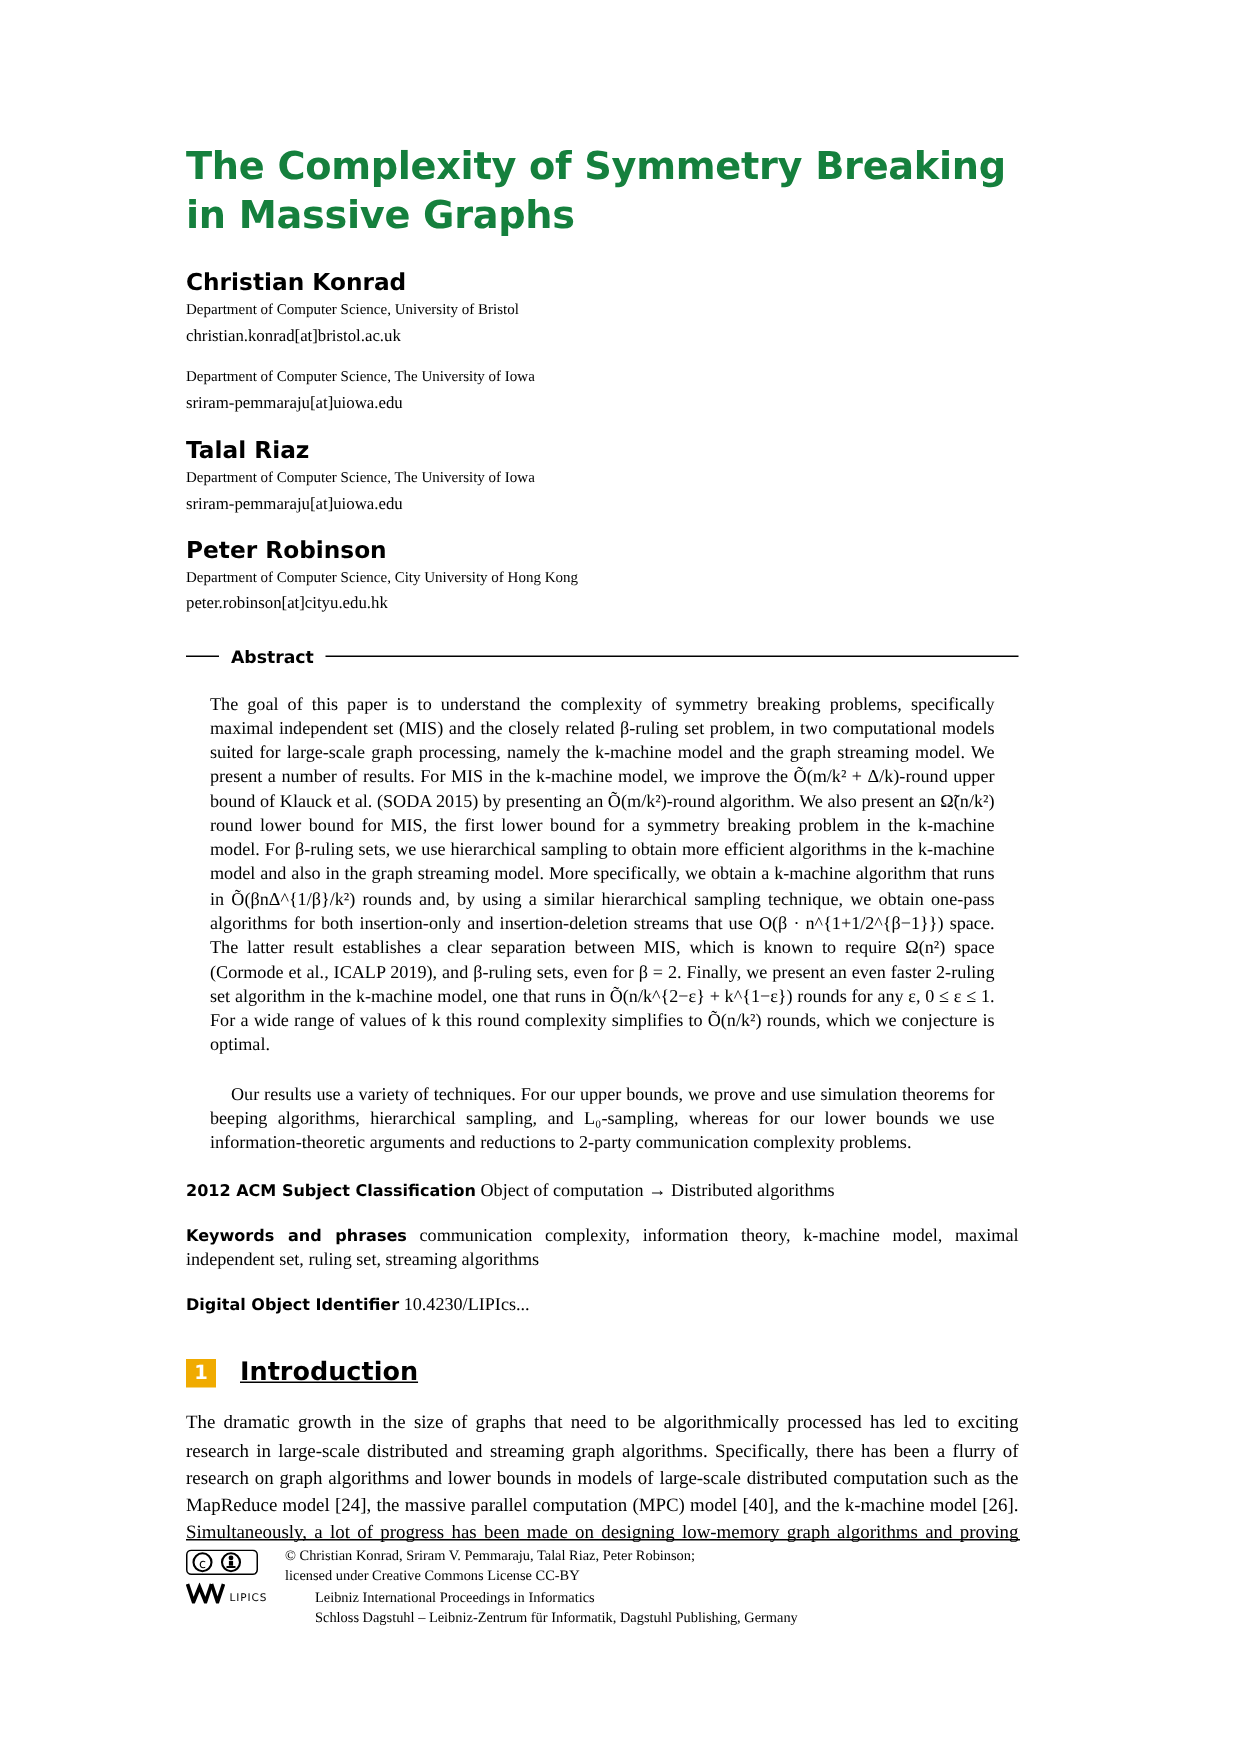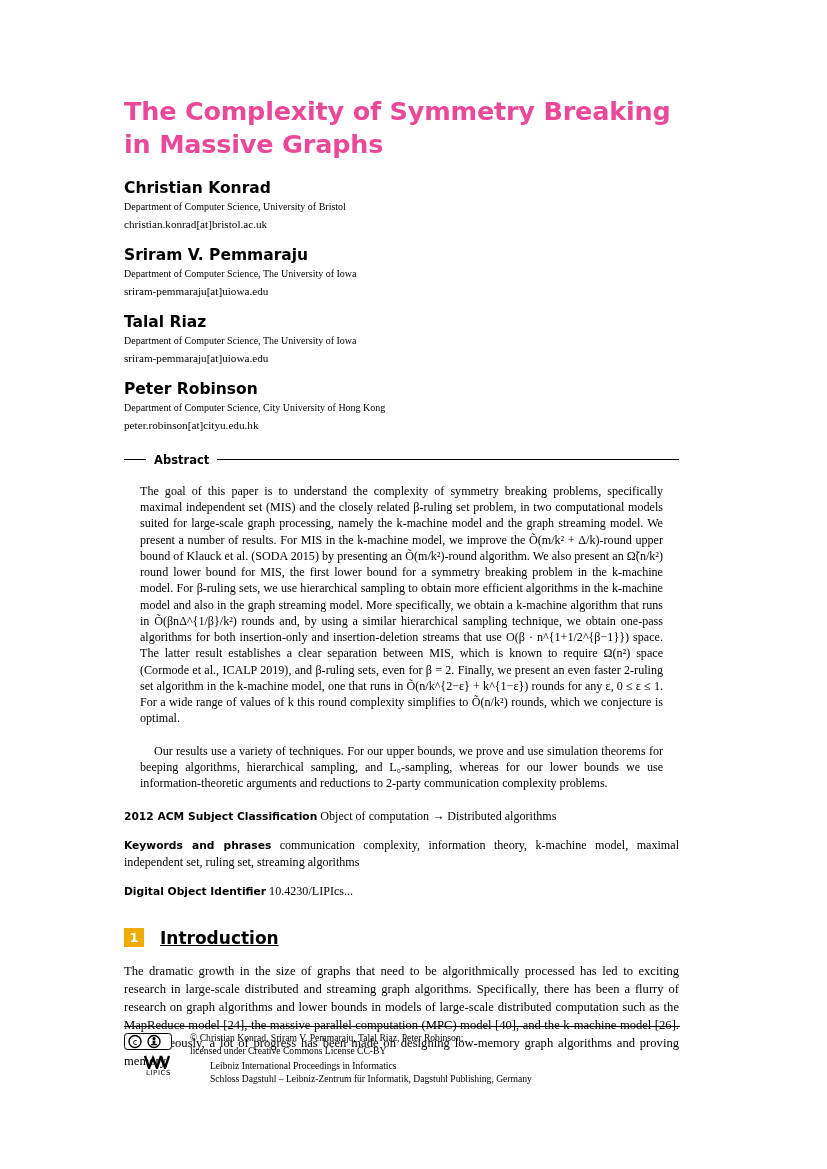--- a/index.html
+++ b/index.html
@@ -30,21 +30,21 @@
   }
 
   
   .title {
     font-family: "DejaVu Sans", sans-serif;
     font-weight: bold;
     font-size: 25.5px;
     line-height: 1.28;
     letter-spacing: -0.2px;
     margin: 0 0 18px 0;
-    color: #ec4899;
+    color: #15803d;
   }
 
   
   .author-block {
     margin-bottom: 13px;
   }
   .author-name {
     font-family: "DejaVu Sans", sans-serif;
     font-weight: bold;
     font-size: 15.5px;
@@ -166,22 +166,21 @@
   }
   .cc-badges {
     width: 66px;
     flex: 0 0 66px;
     padding-top: 1px;
   }
   .cc-badge svg { display: block; }
   .lipics-logo {
     margin-top: 5px;
     display: flex;
-    align-items: center;
-    flex-direction: column;
+    align-items: flex-end;
   }
   .lipics-text {
     font-family: "DejaVu Sans", sans-serif;
     font-size: 7px;
     letter-spacing: 0.6px;
     margin-left: 3px;
     color: #000;
   }
   .footer-text {
     flex: 1;
@@ -202,21 +201,20 @@
 
     <h1 class="title">The Complexity of Symmetry Breaking in Massive Graphs</h1>
 
     <div class="author-block">
       <div class="author-name">Christian Konrad</div>
       <div class="author-affil">Department of Computer Science, University of Bristol</div>
       <div class="author-email">christian.konrad[at]bristol.ac.uk</div>
     </div>
 
     <div class="author-block">
-      <div class="author-name">Sriram V. Pemmaraju</div>
       <div class="author-affil">Department of Computer Science, The University of Iowa</div>
       <div class="author-email">sriram-pemmaraju[at]uiowa.edu</div>
     </div>
 
     <div class="author-block">
       <div class="author-name">Talal Riaz</div>
       <div class="author-affil">Department of Computer Science, The University of Iowa</div>
       <div class="author-email">sriram-pemmaraju[at]uiowa.edu</div>
     </div>
 

